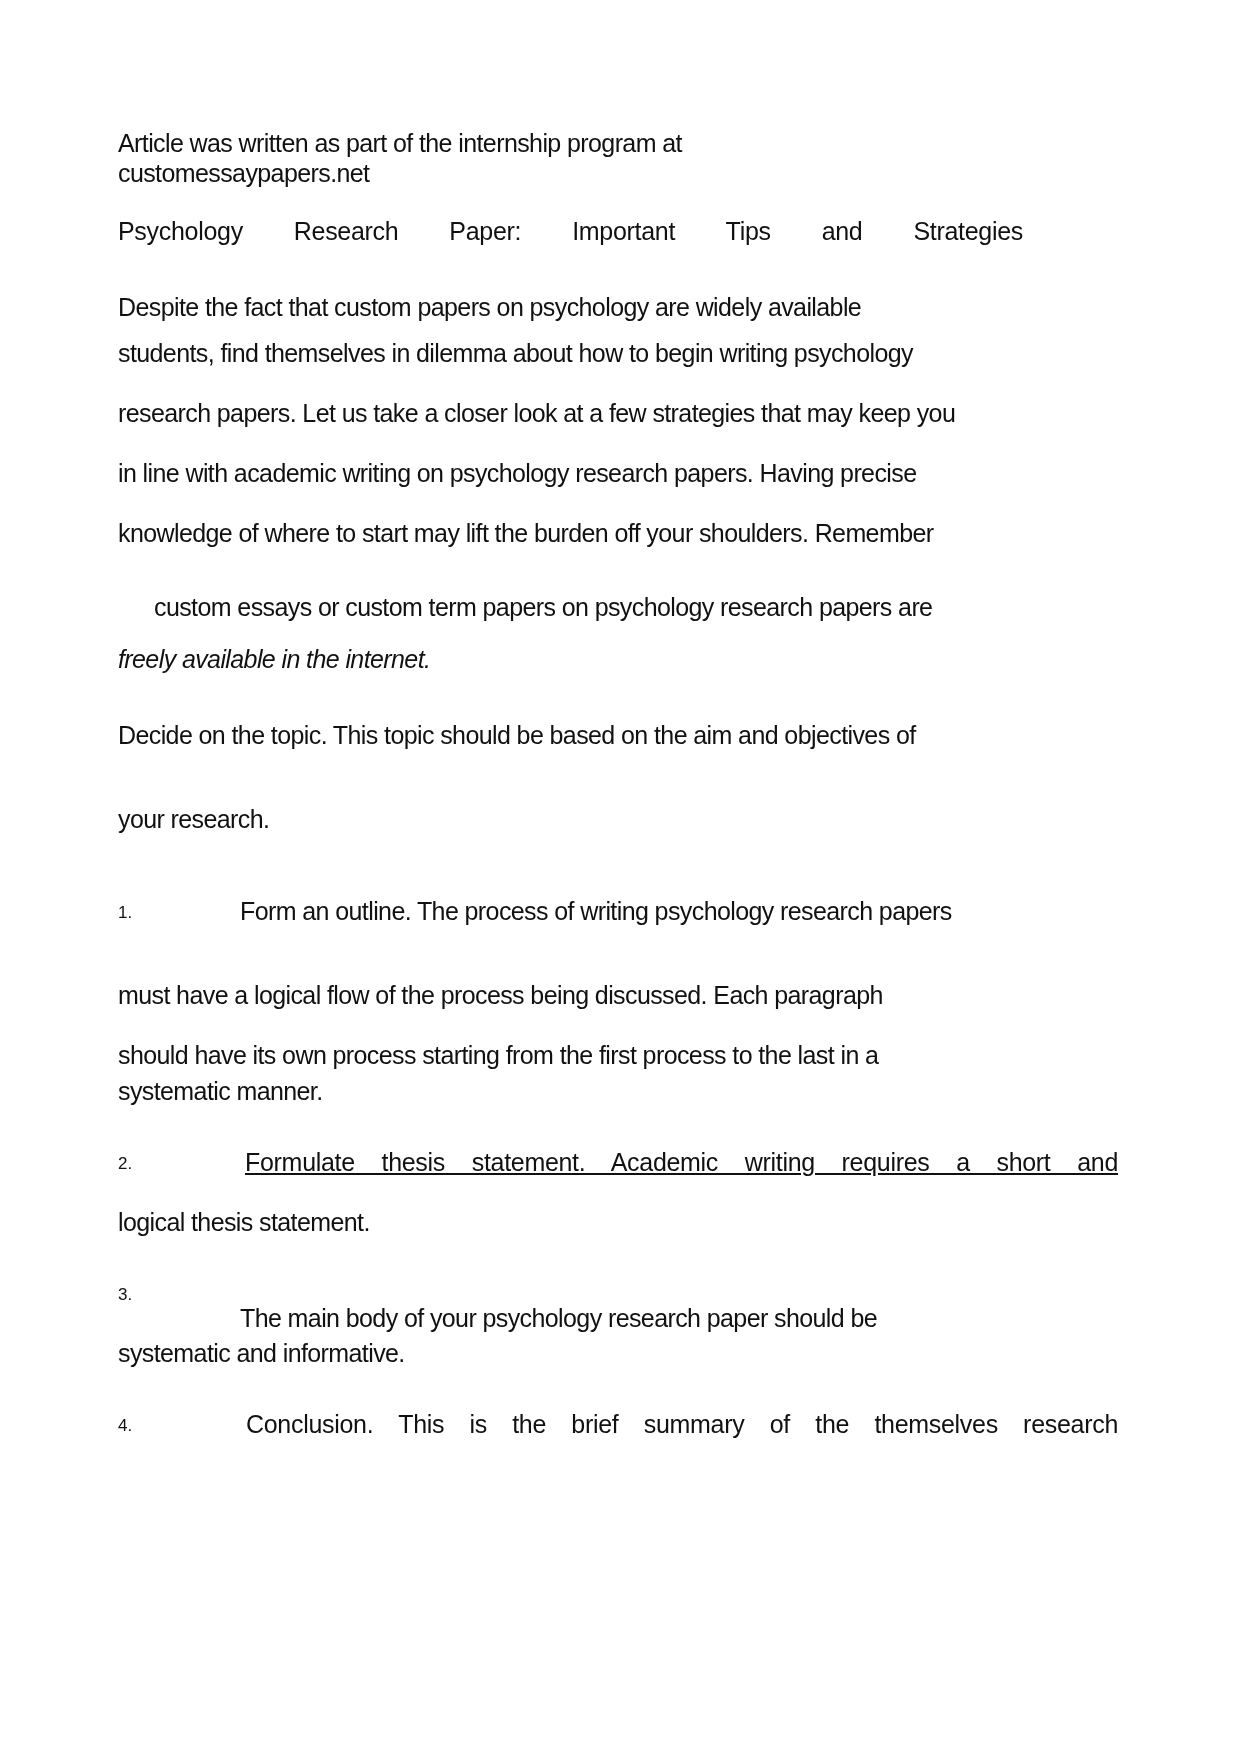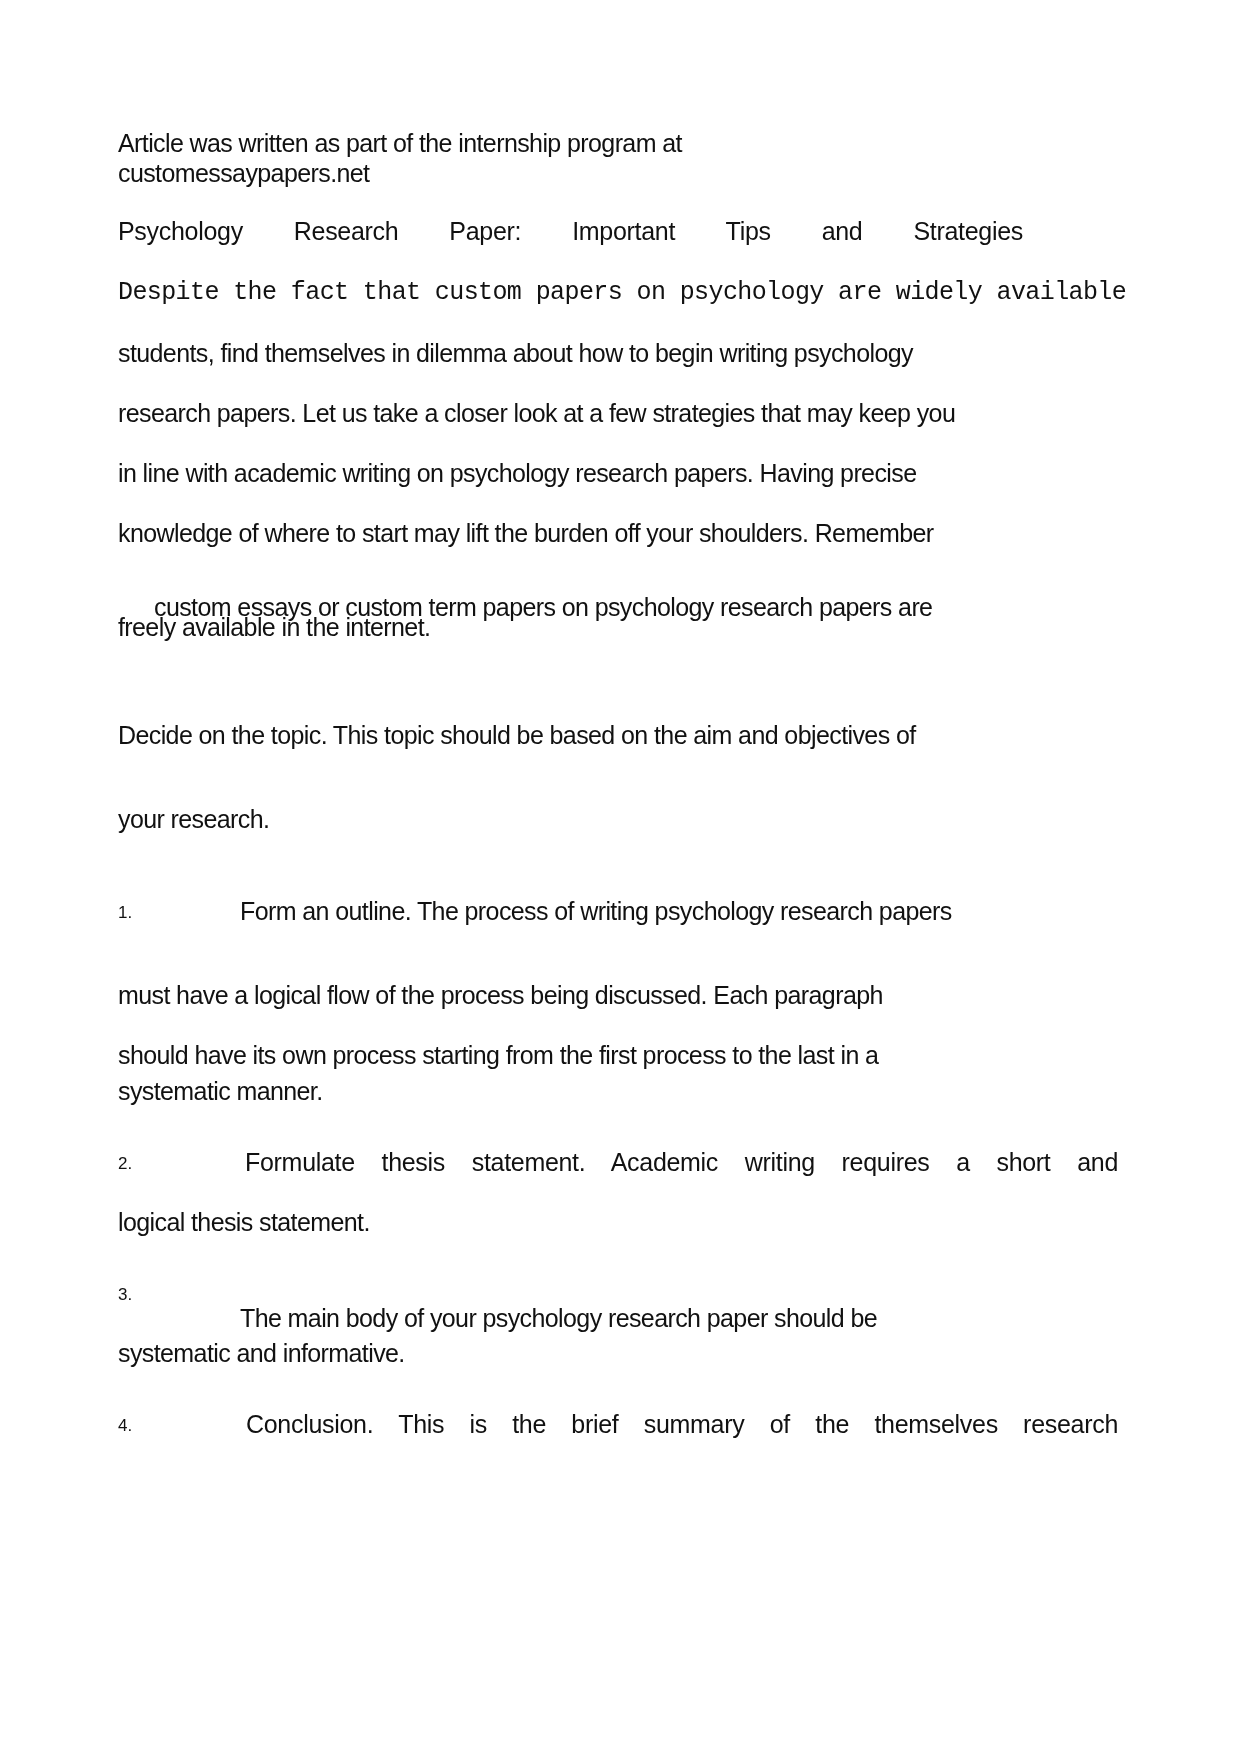--- a/index.html
+++ b/index.html
@@ -13,39 +13,39 @@
 </head>
 <body>
 
 <div>
 
   <div class="line narrow" style="top:128px;">Article was written as part of the internship program at</div>
   <div class="line narrow" style="top:158px;">customessaypapers.net</div>
 
   <div class="line" style="top:216px; width:905px; text-align:justify; text-align-last:justify; letter-spacing:-0.3px;">Psychology Research Paper: Important Tips and Strategies</div>
 
-  <div class="line narrow" style="top:278px;font-family:Liberation Mono, monospace;">Despite the fact that custom papers on psychology are widely available</div>
+  <div class="line narrow" style="top:292px;">Despite the fact that custom papers on psychology are widely available</div>
   <div class="line narrow" style="top:338px;">students, find themselves in dilemma about how to begin writing psychology</div>
   <div class="line narrow" style="top:398px;">research papers. Let us take a closer look at a few strategies that may keep you</div>
   <div class="line narrow" style="top:458px;">in line with academic writing on psychology research papers. Having precise</div>
   <div class="line narrow" style="top:518px;">knowledge of where to start may lift the burden off your shoulders. Remember</div>
   <div class="line narrow" style="top:592px;margin-left:36px;">custom essays or custom term papers on psychology research papers are</div>
-  <div class="line narrow" style="top:612px;">freely available in the internet.</div>
+  <div class="line narrow" style="top:644px;font-style:italic;">freely available in the internet.</div>
 
   <div class="line narrow" style="top:720px;">Decide on the topic. This topic should be based on the aim and objectives of</div>
   <div class="line narrow" style="top:804px;">your research.</div>
 
   <div class="num" style="top:898px;">1.</div>
   <div class="item-first narrow" style="top:896px; left:240px;">Form an outline. The process of writing psychology research papers</div>
   <div class="line narrow" style="top:980px;">must have a logical flow of the process being discussed. Each paragraph</div>
   <div class="line narrow" style="top:1040px;">should have its own process starting from the first process to the last in a</div>
   <div class="line narrow" style="top:1076px;">systematic manner.</div>
 
   <div class="num" style="top:1149px;">2.</div>
-  <div class="item-first" style="top:1147px; left:245px; width:873px; text-align:justify; text-align-last:justify; letter-spacing:-0.3px;">Formulate thesis statement. Academic writing requires a short and</div>
+  <div class="item-first" style="top:1147px; left:245px; width:873px; text-align:justify; text-align-last:justify; letter-spacing:-0.3px;text-decoration:underline;">Formulate thesis statement. Academic writing requires a short and</div>
   <div class="line narrow" style="top:1207px;">logical thesis statement.</div>
 
   <div class="num" style="top:1280px;">3.</div>
   <div class="item-first narrow" style="top:1278px; left:240px;margin-top:25px;">The main body of your psychology research paper should be</div>
   <div class="line narrow" style="top:1338px;">systematic and informative.</div>
 
   <div class="num" style="top:1411px;">4.</div>
   <div class="item-first" style="top:1409px; left:246px; width:872px; text-align:justify; text-align-last:justify; letter-spacing:-0.3px;">Conclusion. This is the brief summary of the themselves research</div>
 
 </div>

